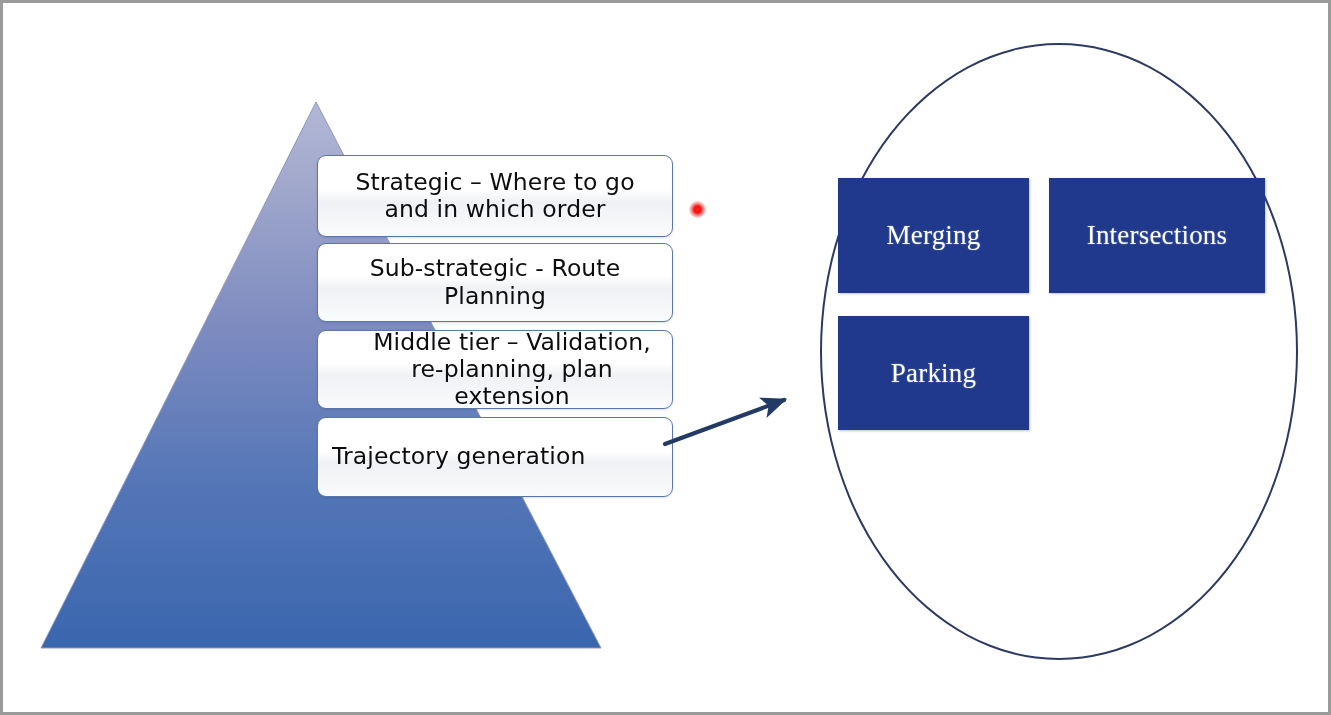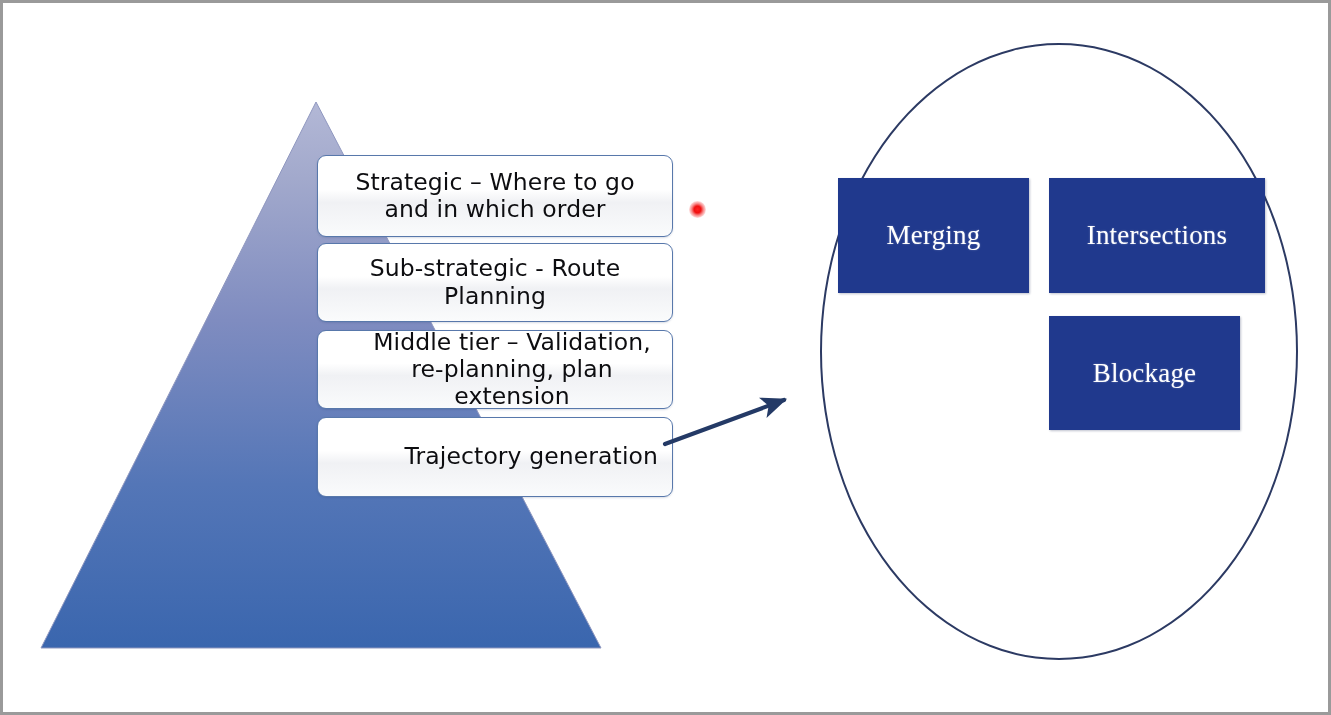--- a/index.html
+++ b/index.html
@@ -39,21 +39,21 @@
     border: 1.6px solid #5878ab;
     border-radius: 9px;
     background: linear-gradient(to bottom,
                 #ffffff 0%,
                 #ffffff 42%,
                 #f0f1f4 58%,
                 #fafbfc 100%);
     box-shadow: 0 1px 2px rgba(40,60,110,.18);
     display: flex;
     align-items: center;
-    justify-content: flex-end;
+    justify-content: flex-start;
     text-align: center;
     box-sizing: border-box;
     padding: 2px 14px;
   }
   .tier-label {
     color: #0d0d10;
     font-size: 23.5px;
     line-height: 1.16;
     font-weight: 500;
     letter-spacing: .1px;
@@ -171,17 +171,17 @@
   </svg>
 
   <div id="ellipse"></div>
 
   <div class="scenario-box" id="scenario-0">
     <span class="scenario-label">Merging</span>
   </div>
   <div class="scenario-box" id="scenario-1">
     <span class="scenario-label">Intersections</span>
   </div>
-  <div class="scenario-box" id="scenario-3">
-    <span class="scenario-label">Blockage</span>
+  <div class="scenario-box" id="scenario-2">
+    <span class="scenario-label">Parking</span>
   </div>
 
 </div>
 
 </body></html>

